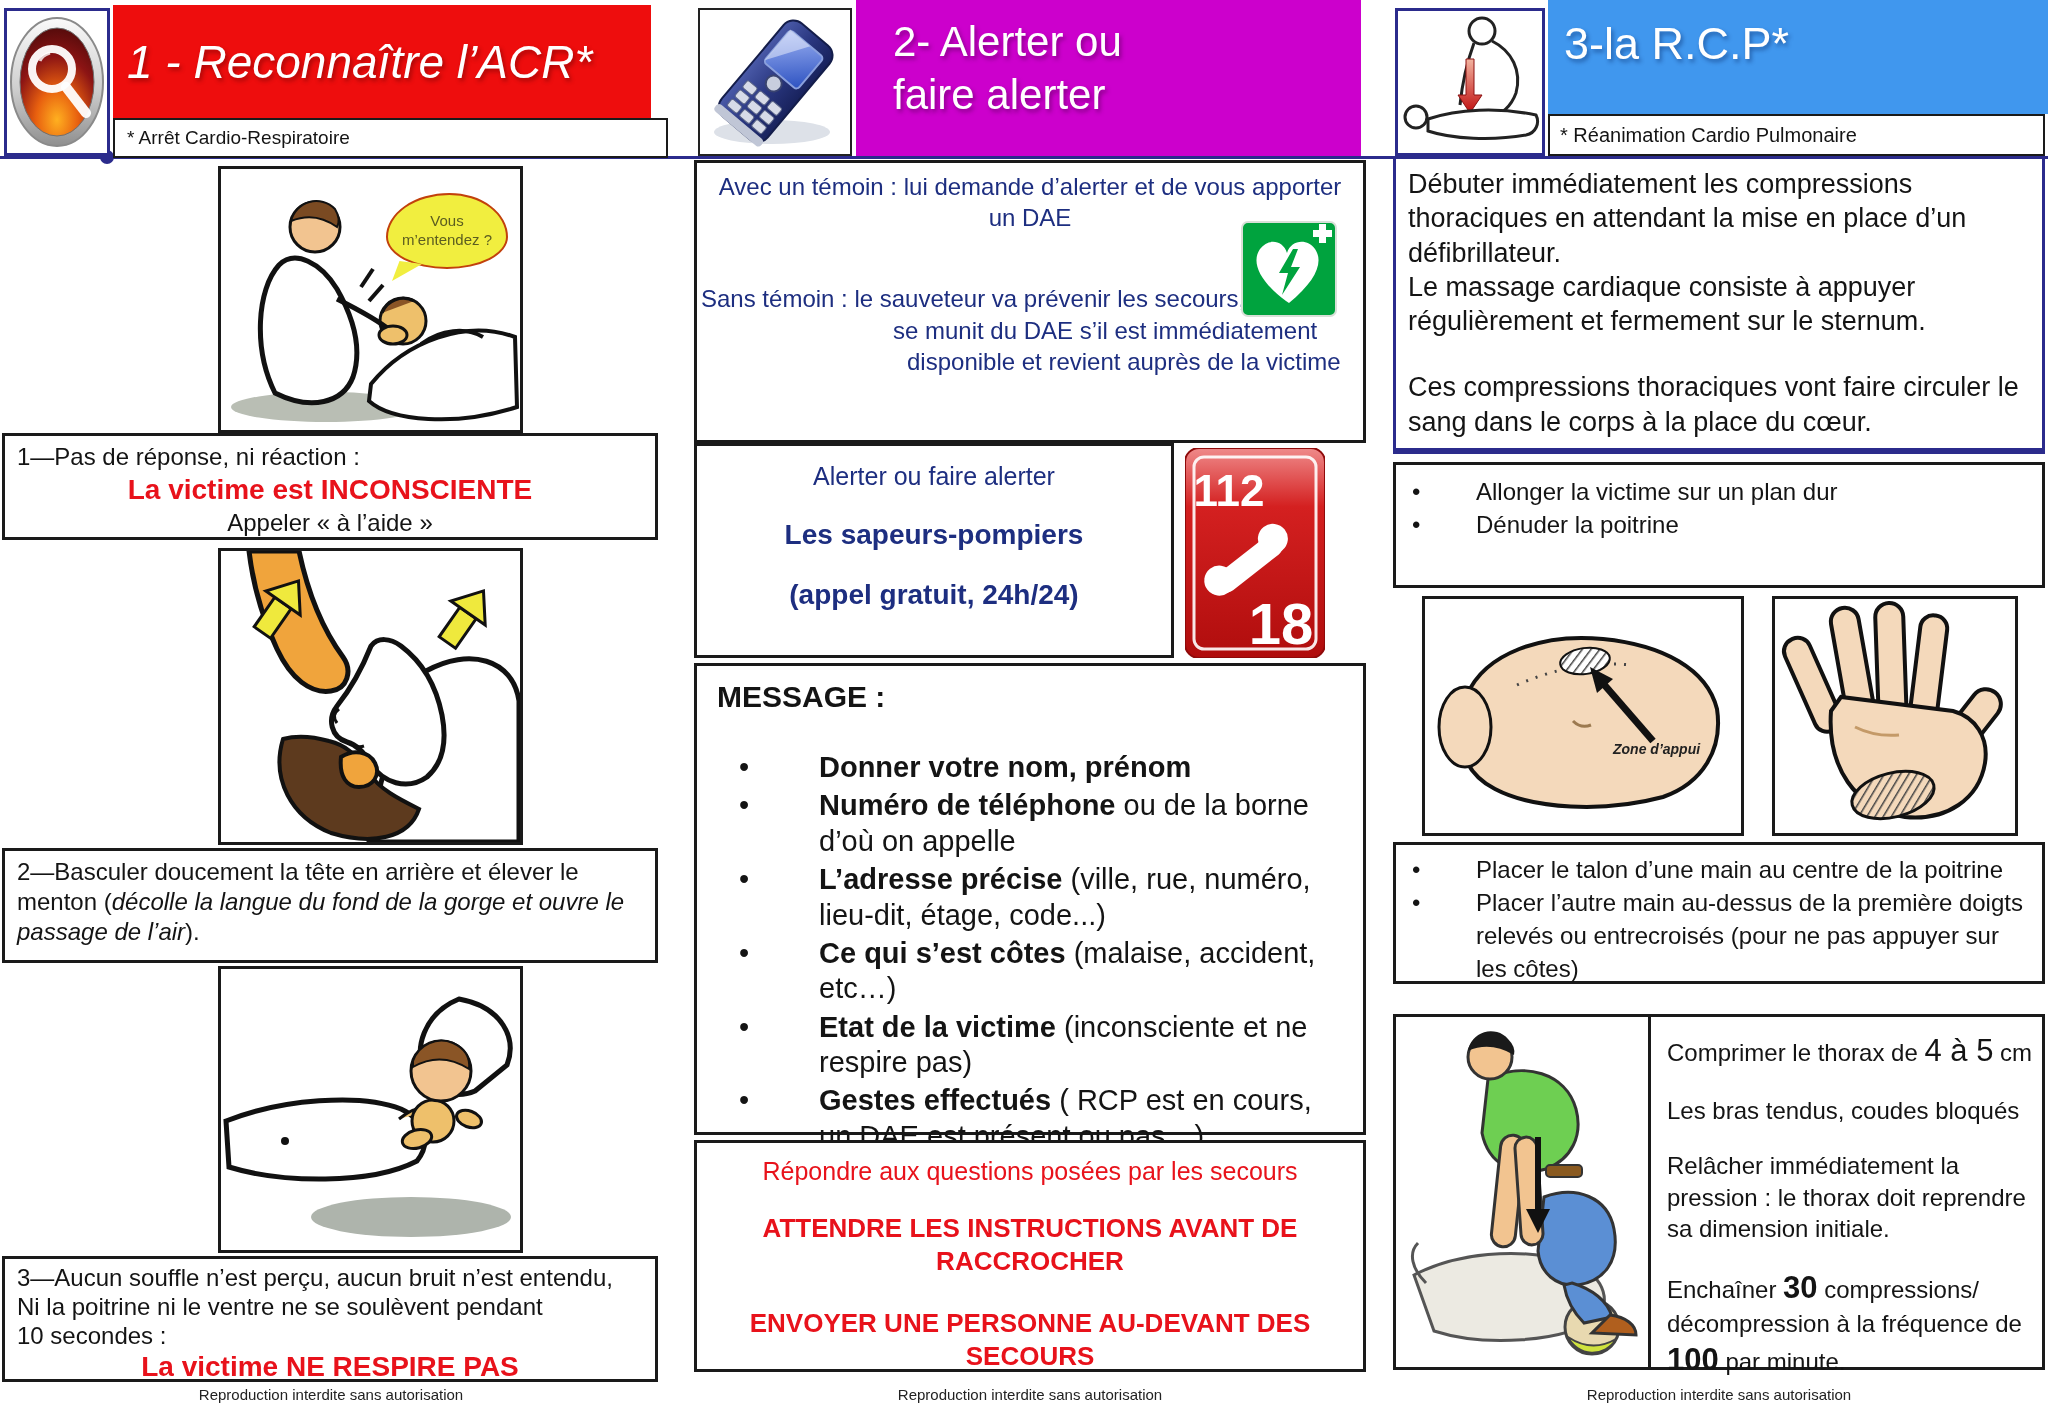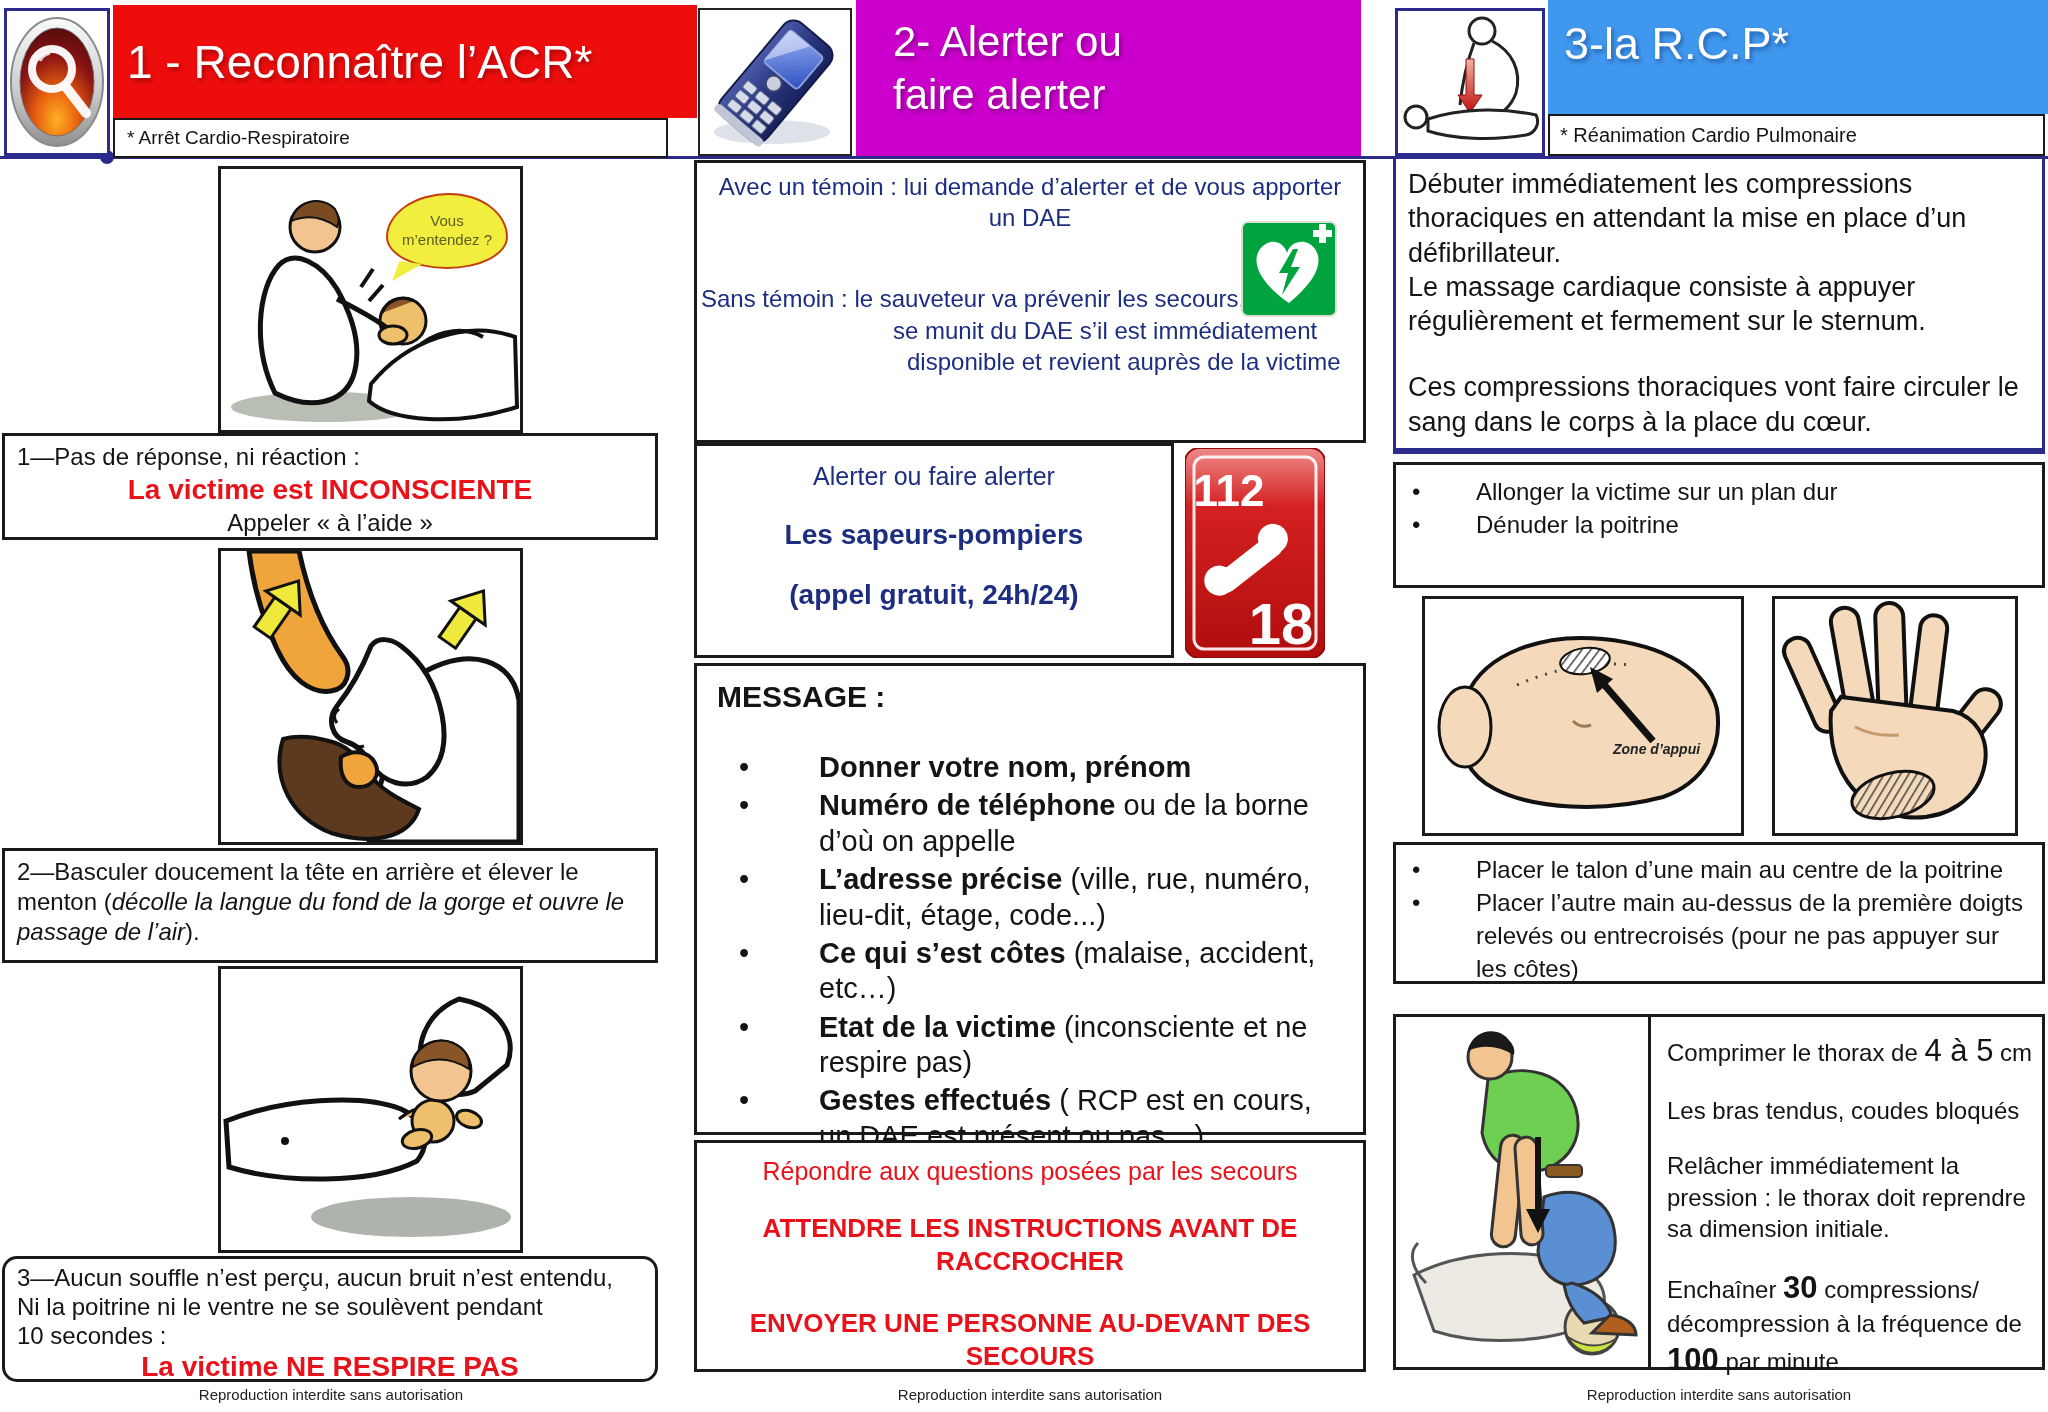--- a/index.html
+++ b/index.html
@@ -6,23 +6,23 @@
   #poster{position:relative;width:2048px;height:1412px;background:#fff;overflow:hidden;
           font-family:"Liberation Sans","DejaVu Sans",sans-serif;color:#141414;}
   .tbox{position:absolute;box-sizing:border-box;background:#fff;border:3px solid #1a1a1a;}
   .imgbox{position:absolute;box-sizing:border-box;background:#fff;border:3px solid #1a1a1a;overflow:hidden;}
   .iconbox{position:absolute;box-sizing:border-box;background:#fff;overflow:hidden;}
   .navyb{border:3px solid #2b2b8c;}
   .hline{position:absolute;left:0;top:156px;width:2048px;height:3px;background:#2b2b8c;}
   .hdot{position:absolute;left:100px;top:150px;width:14px;height:14px;border-radius:50%;background:#2b2b8c;}
 
   
-  .c1-title{position:absolute;left:113px;top:5px;width:584px;height:113px;background:#ee0d0d;color:#fff;
+  .c1-title{position:absolute;left:113px;top:5px;width:538px;height:113px;background:#ee0d0d;color:#fff;
             font-size:46px;display:flex;align-items:center;padding-left:14px;box-sizing:border-box;
-            text-shadow:2px 3px 4px rgba(80,0,0,.45);}
+            text-shadow:2px 3px 4px rgba(80,0,0,.45);font-style:italic;}
   .c1-sub{position:absolute;left:113px;top:118px;width:555px;height:40px;background:#fff;border:2px solid #1a1a1a;
           box-sizing:border-box;font-size:19px;display:flex;align-items:center;padding-left:12px;}
   .c1box{left:2px;width:656px;padding:6px 12px;font-size:24px;line-height:1.26;}
   .redbold{color:#e8121b;font-weight:bold;font-size:28px;text-align:center;}
   .ctr{text-align:center;}
   .nw{white-space:nowrap;}
   .bubble{position:absolute;right:12px;top:24px;width:122px;height:76px;background:#f1ee3f;border:2px solid #c2410c;
           border-radius:52% 48% 50% 50%/58% 58% 42% 42%;display:flex;align-items:center;justify-content:center;
           text-align:center;font-size:15px;color:#5c5d20;line-height:1.25;padding:4px;box-sizing:border-box;}
   .bubble::after{content:"";position:absolute;left:4px;bottom:-14px;width:30px;height:20px;background:#f1ee3f;
@@ -166,21 +166,21 @@
       <path d="M178,150 C190,140 202,136 214,140" fill="#eec06b" stroke="#111" stroke-width="3"></path>
       <circle cx="212" cy="152" r="21" fill="#eec06b" stroke="#111" stroke-width="3"></circle>
       <path d="M238,30 C204,44 190,80 206,108 C216,124 236,130 254,122 L286,96 C296,70 282,38 238,30 Z" fill="#fff" stroke="#111" stroke-width="5"></path>
       <circle cx="220" cy="102" r="30" fill="#f2c490" stroke="#111" stroke-width="3"></circle>
       <path d="M192,92 a30,30 0 0,1 40,-18 q18,8 16,26 q-28,-18 -56,-2 Z" fill="#8a5526" stroke="#111" stroke-width="2"></path>
       <ellipse cx="196" cy="170" rx="15" ry="9" fill="#eec06b" stroke="#111" stroke-width="3" transform="rotate(-15 196 170)"></ellipse>
       <ellipse cx="248" cy="150" rx="13" ry="8" fill="#eec06b" stroke="#111" stroke-width="3" transform="rotate(20 248 150)"></ellipse>
     </svg>
   </div>
 
-  <div class="tbox c1box" style="top:1256px;height:126px;line-height:1.2;padding-top:5px;border-radius:15px;">
+  <div class="tbox c1box" style="top:1256px;height:126px;line-height:1.2;padding-top:5px;">
     <div class="nw">3—Aucun souffle n’est perçu, aucun bruit n’est entendu,</div>
     <div>Ni la poitrine ni le ventre ne se soulèvent pendant</div>
     <div>10 secondes :</div>
     <div class="redbold">La victime NE RESPIRE PAS</div>
   </div>
 
   <div class="footer" style="left:0;width:662px;">
     <span>Reproduction interdite sans autorisation</span>
   </div>
 

